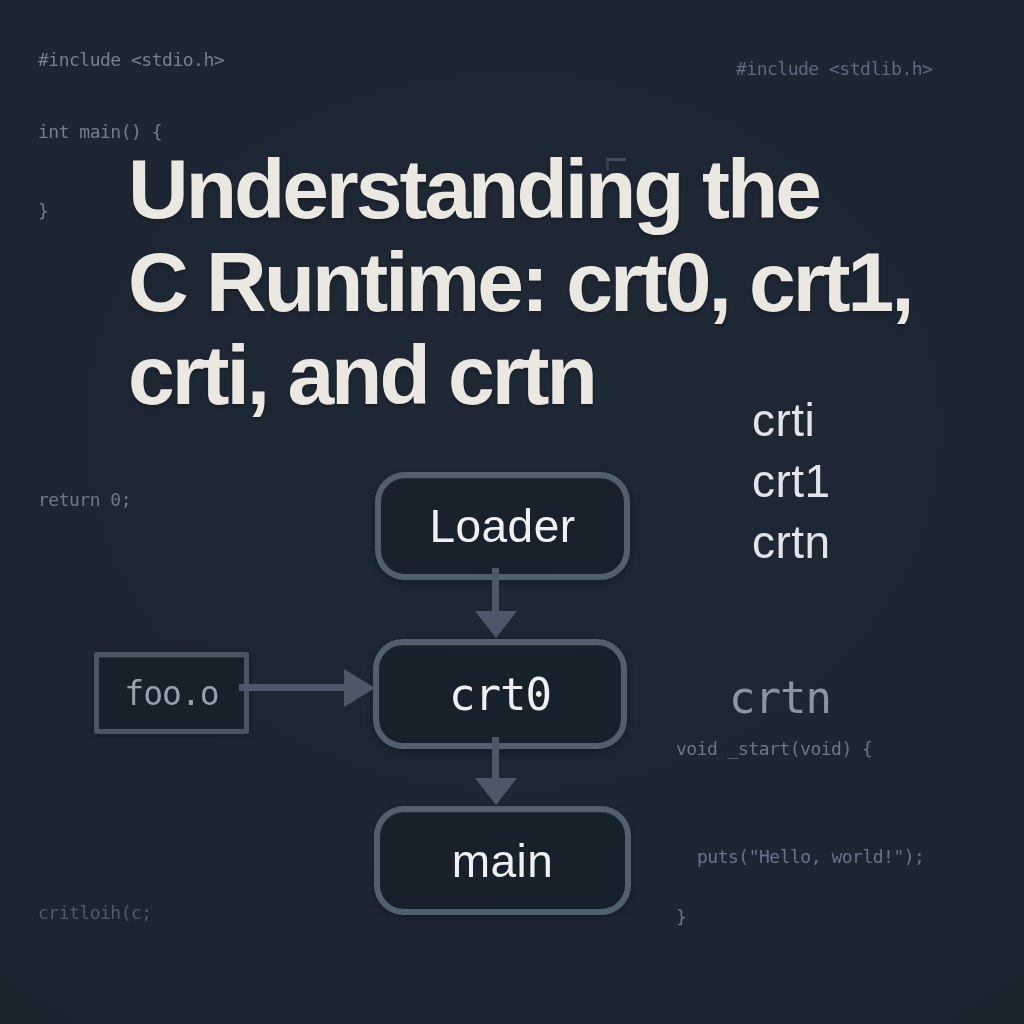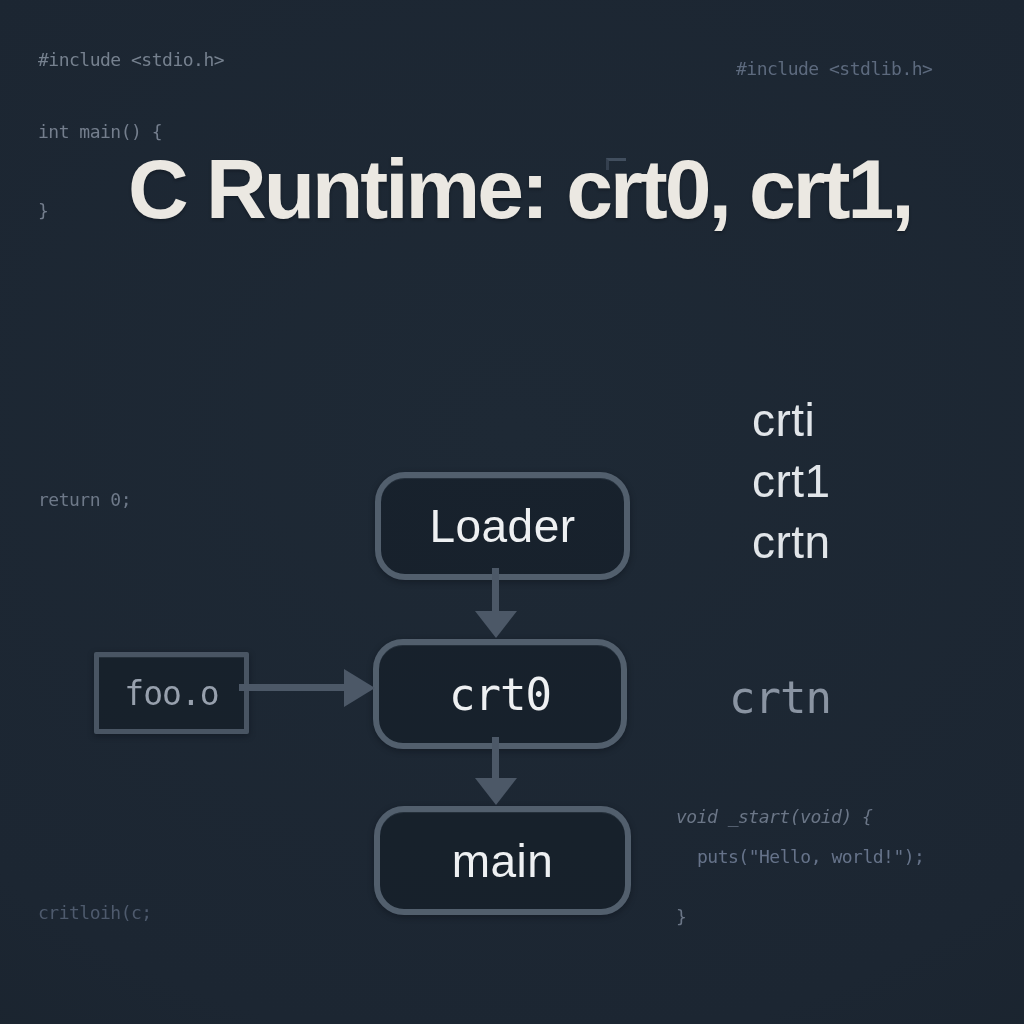--- a/index.html
+++ b/index.html
@@ -13,21 +13,21 @@
     position:absolute;
     font-family:"DejaVu Sans Mono", monospace;
     font-size:18px;font-weight:500;letter-spacing:-0.5px;white-space:pre;
   }
   .c-stdio   {left:38px;  top:49px;  color:#76818f;}
   .c-stdlib  {left:736px; top:58px;  color:#5d6a7e;}
   .c-intmain {left:38px;  top:121px; color:#747e8d;}
   .c-brace-l {left:38px;  top:200px; color:#747e8d;}
   .c-return  {left:38px;  top:489px; color:#6e7989;}
   .c-crit    {left:38px;  top:858px; color:#4e5a6d;margin-top:44px;}
-  .c-void    {left:676px; top:806px; color:#6b7687;font-style:italic;}
+  .c-void    {left:676px; top:738px; color:#6b7687;}
   .c-puts    {left:697px; top:846px; color:#66738a;}
   .c-brace-r {left:676px; top:906px; color:#6b7687;}
   
   .title{
     position:absolute;left:128px;top:143px;width:830px;
     font-size:84px;line-height:93px;font-weight:700;letter-spacing:-3px;
     color:#ebe8e2;text-shadow:0 2px 3px rgba(8,12,18,0.35);
   }
   
   .corner-mark{
@@ -90,21 +90,23 @@
   <div class="code c-brace-l">}</div>
   <div class="code c-return">return 0;</div>
   <div class="code c-crit">critloih(c;</div>
   <div class="code c-void">void _start(void) {</div>
   <div class="code c-puts">puts("Hello, world!");</div>
   <div class="code c-brace-r">}</div>
 
   <div class="corner-mark"></div>
 
   <div class="title">
+    <div>Understanding the</div>
     <div>C Runtime: crt0, crt1,</div>
+    <div>crti, and crtn</div>
   </div>
 
   <div class="crt-list">
     <div>crti</div>
     <div>crt1</div>
     <div>crtn</div>
   </div>
 
   <div class="crtn-big">crtn</div>
 

